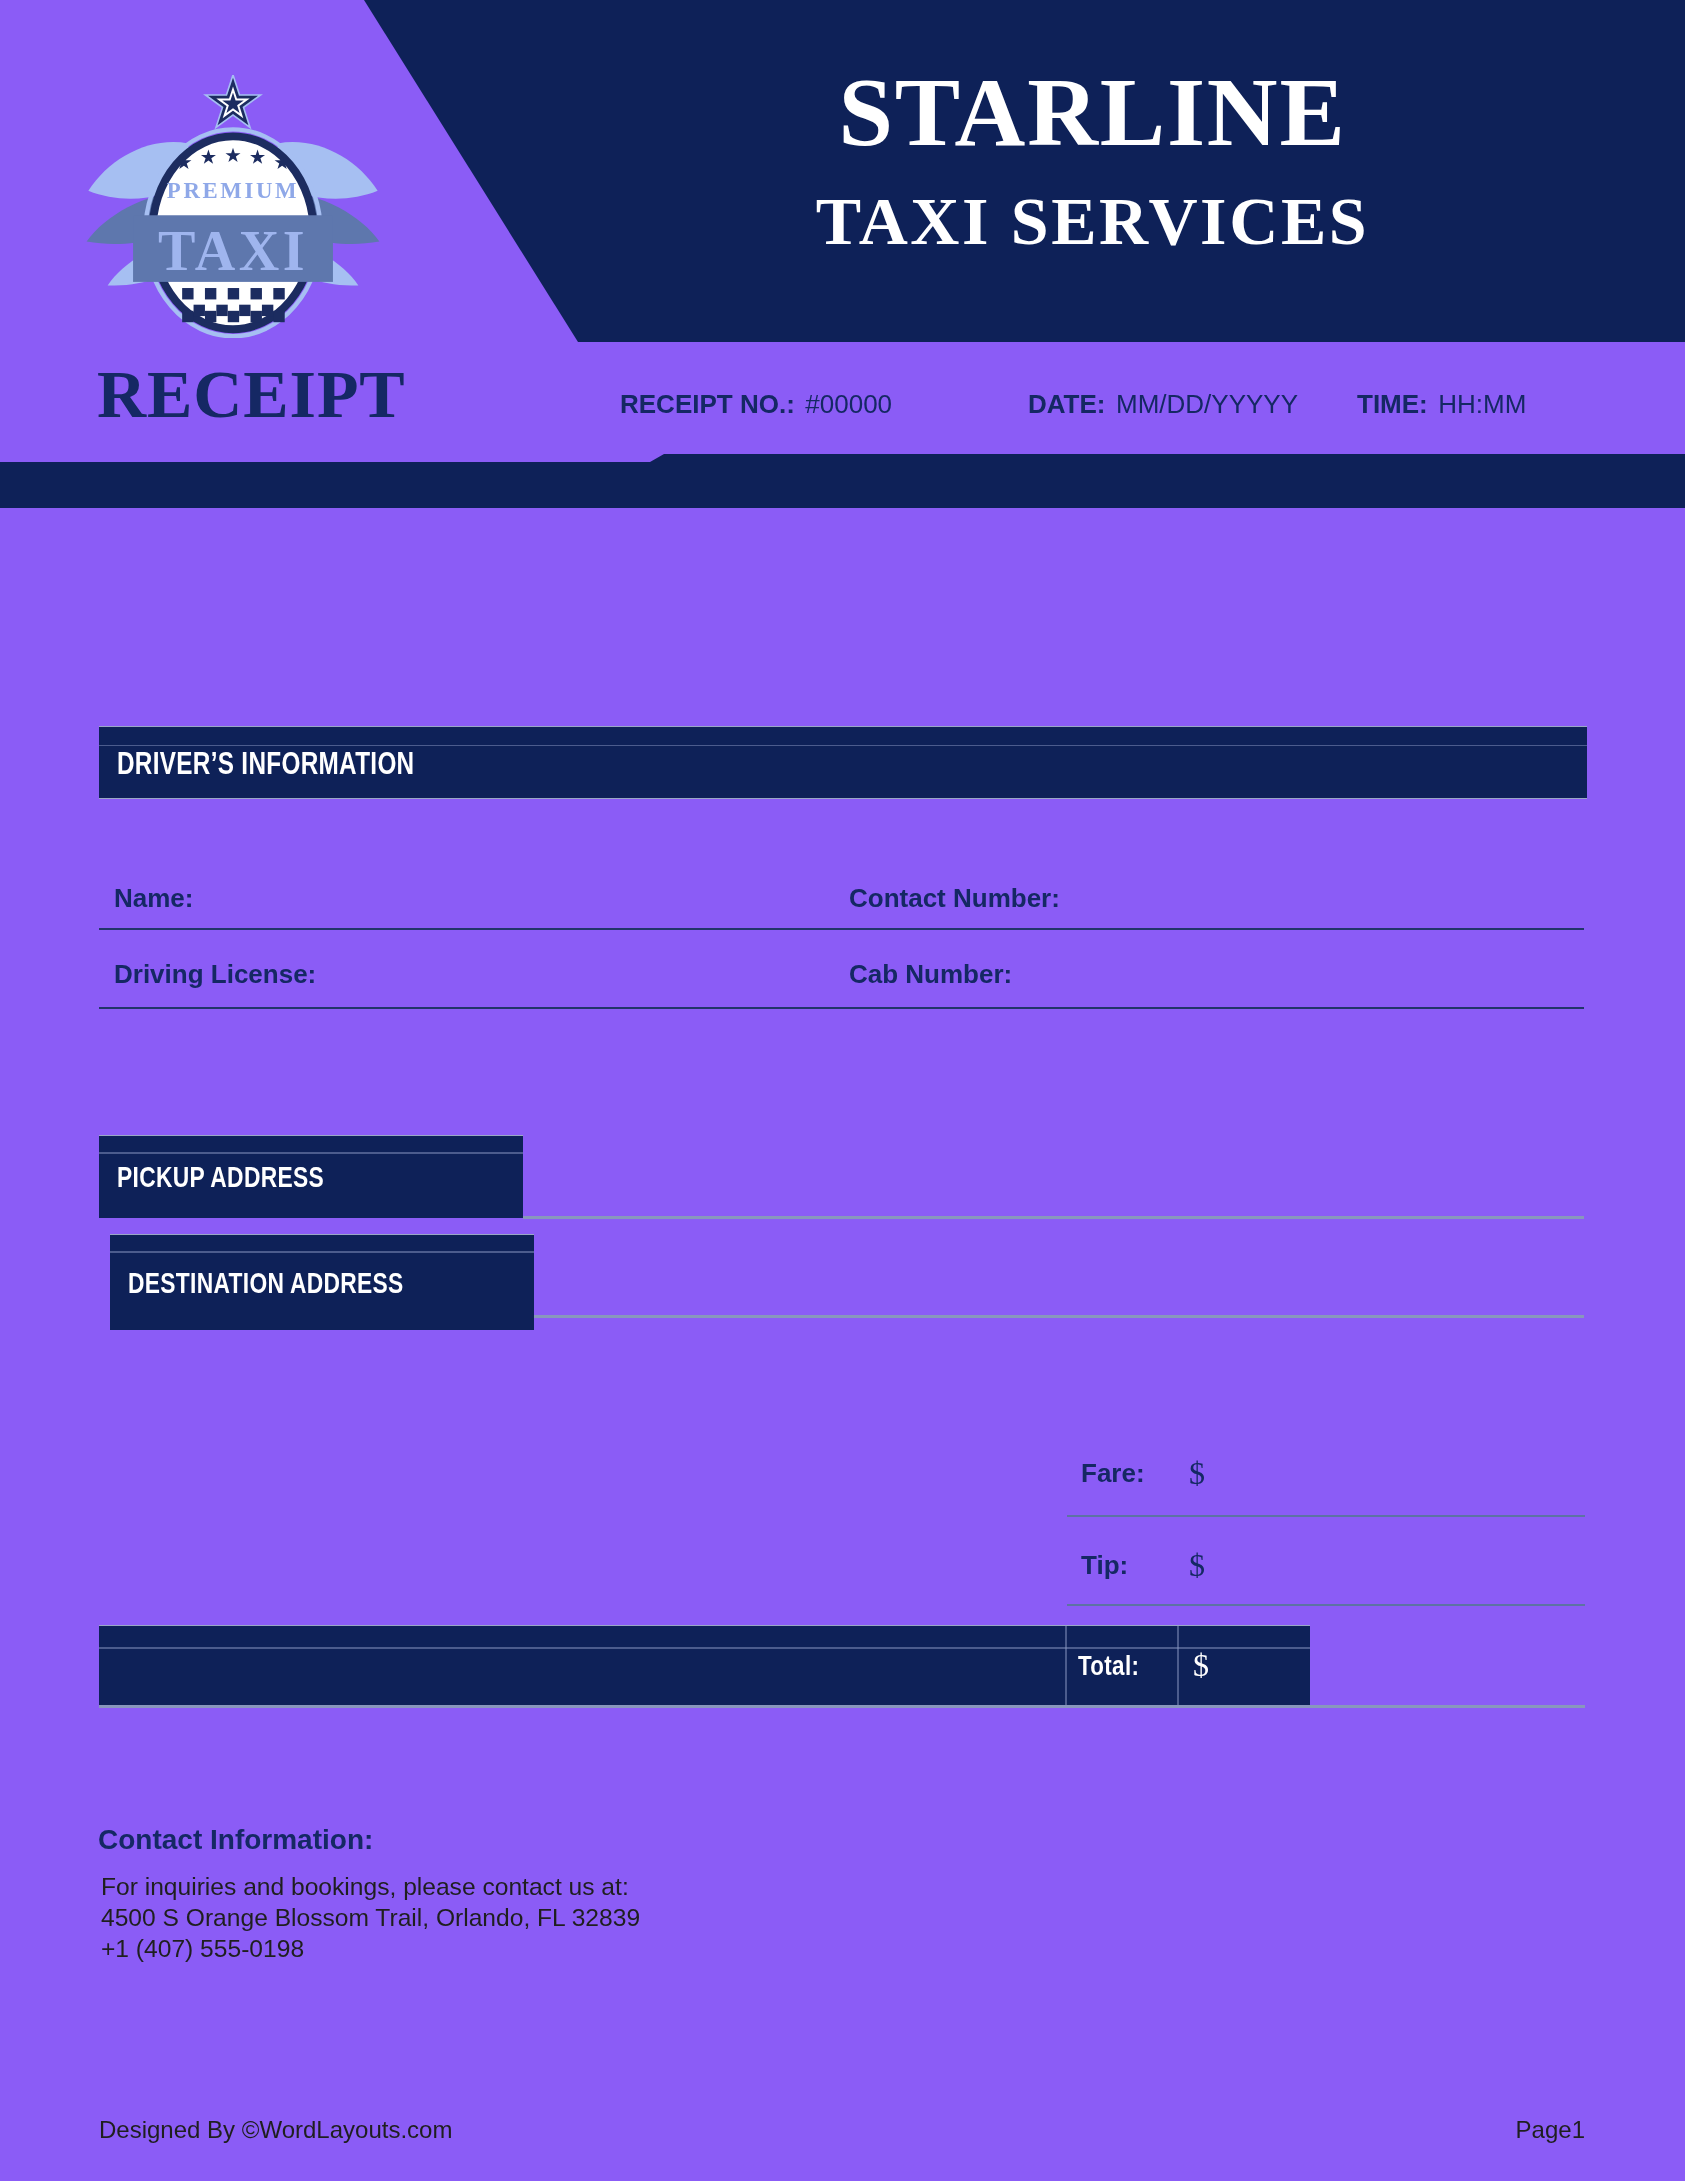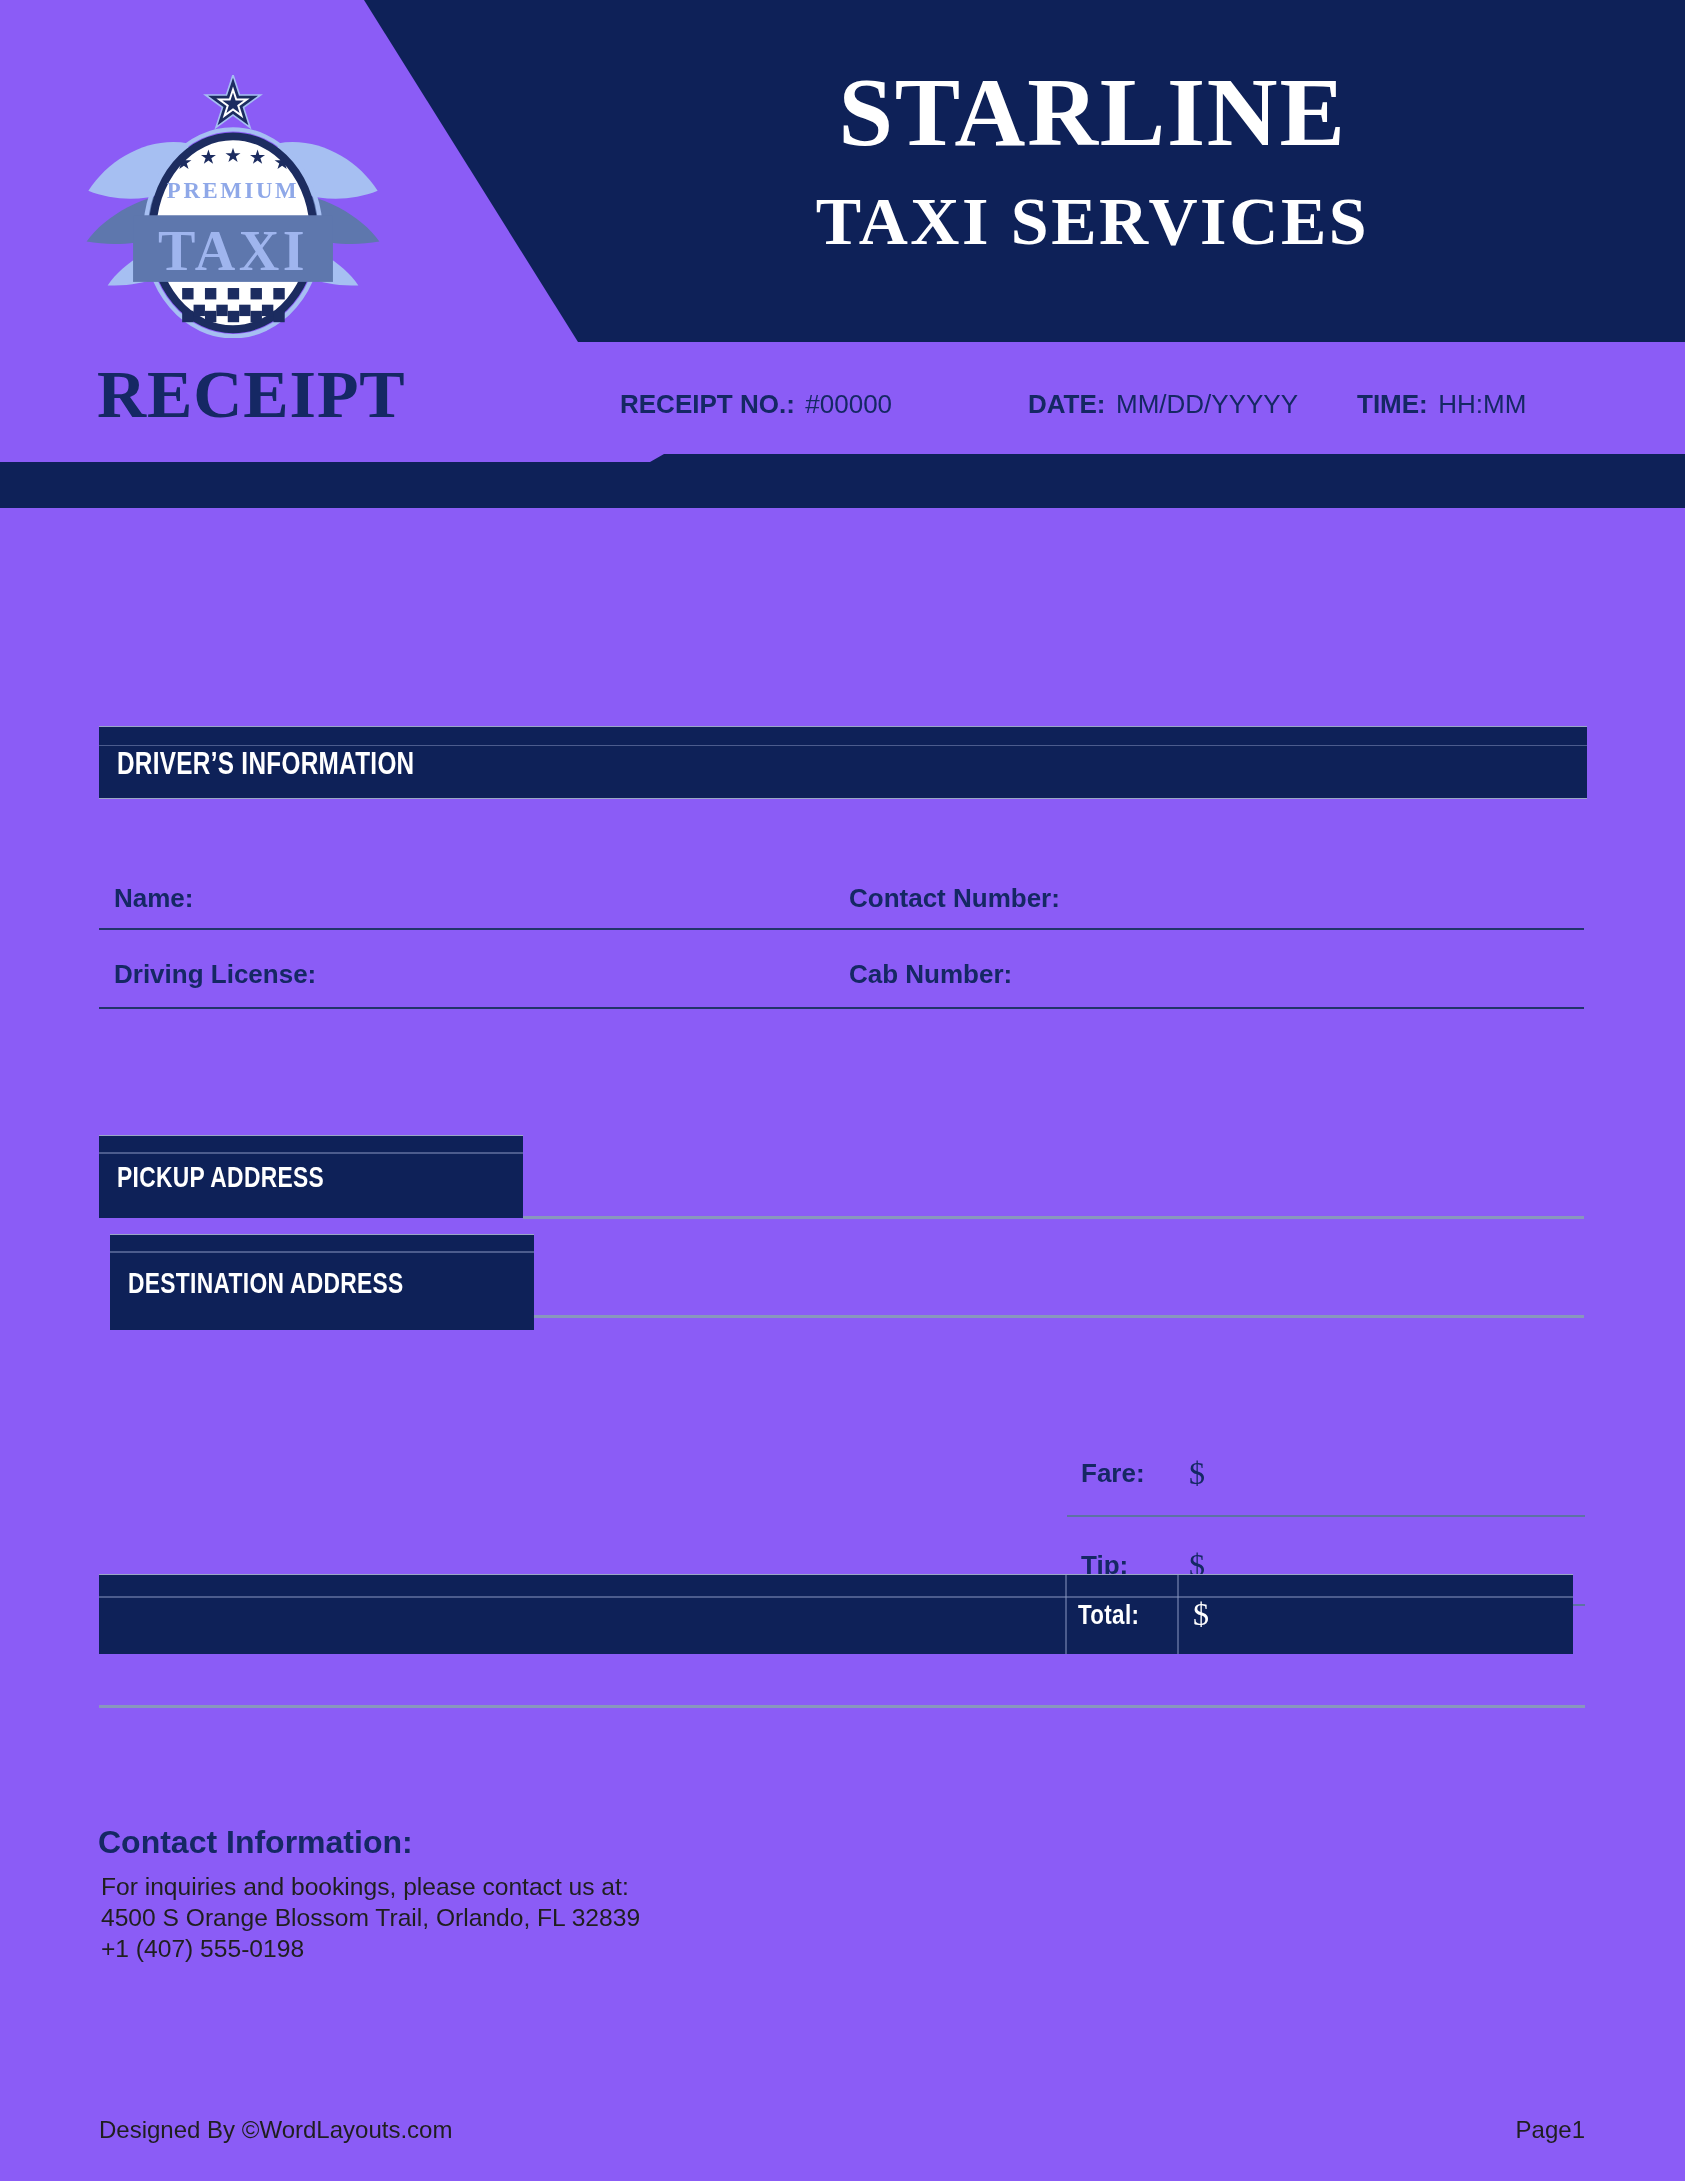--- a/index.html
+++ b/index.html
@@ -81,21 +81,21 @@
     color:#152864;
     font-family:"Liberation Serif",serif;
     font-size:32px;font-weight:normal;
   }
   .dollar-white{color:#ffffff;}
 
   
   .vline{position:absolute;top:0;width:1.8px;height:100%;background:rgba(137,152,194,0.5);}
 
   
-  .contact-header{color:#152864;font-weight:bold;font-size:32px;white-space:nowrap;}
+  .contact-header{color:#152864;font-weight:bold;font-size:28px;white-space:nowrap;}
   .contact-body{color:#1F1F1F;font-size:24.6px;line-height:31px;white-space:nowrap;}
   .footer-text{color:#1F1F1F;font-size:24px;white-space:nowrap;}
   .page-num{display:flex;gap:0;}
 </style>
 </head>
 <body>
 
 <div class="page">
 
   <div class="abs header-wedge"></div>
@@ -194,21 +194,21 @@
   </div>
 
   <div class="abs field-label" style="left:1081px;top:1458px;">Fare:</div>
   <div class="abs dollar" style="left:1189px;top:1455px;">$</div>
   <div class="abs rule-steel" style="left:1067px;top:1515px;width:518px;"></div>
 
   <div class="abs field-label" style="left:1081px;top:1550px;">Tip:</div>
   <div class="abs dollar" style="left:1189px;top:1547px;">$</div>
   <div class="abs rule-steel" style="left:1067px;top:1604px;width:518px;"></div>
 
-  <div class="abs navy-bar" style="left:99px;top:1574px;width:1474px;height:80px;border-bottom:none;">
+  <div class="abs navy-bar" style="left:99px;top:1625px;width:1211px;height:80px;border-bottom:none;">
     <div class="inner-hline" style="top:21px;"></div>
     <div class="vline" style="left:966px;"></div>
     <div class="vline" style="left:1078px;"></div>
     <span class="bar-text" style="left:979px;font-size:28px;transform:translateY(-50%) scaleX(0.8);">Total:</span>
     <span class="dollar dollar-white" style="position:absolute;left:1094px;top:50%;transform:translateY(-52%);">$</span>
   </div>
   <div class="abs rule-slate" style="left:99px;top:1705px;width:1486px;"></div>
 
   <div class="abs contact-header" style="left:98px;top:1824px;">Contact Information:</div>
   <div class="abs contact-body" style="left:101px;top:1871px;">

